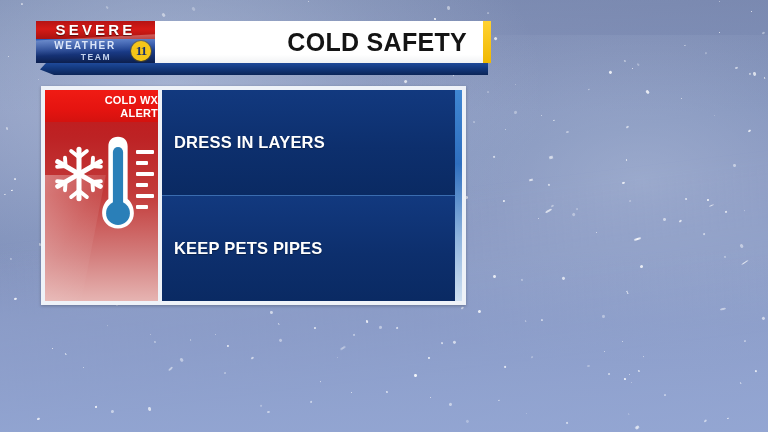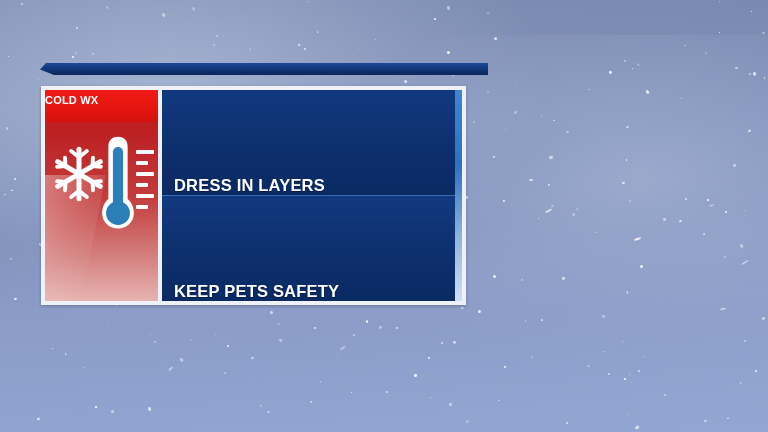--- a/index.html
+++ b/index.html
@@ -243,21 +243,21 @@
   }
   .alert-head {
     position: relative;
     z-index: 3;
     height: 32px;
     background: linear-gradient(180deg, #f01b14 0%, #e51410 60%, #d4120f 100%);
     color: #ffffff;
     font-size: 11px;
     font-weight: bold;
     line-height: 13px;
-    text-align: left;
+    text-align: right;
     padding-top: 4px;
     box-sizing: border-box;
     letter-spacing: 0.2px;
   }
   .alert-wedge {
     position: absolute;
     left: -28px;
     bottom: -6px;
     width: 76px;
     height: 132px;
@@ -318,21 +318,21 @@
     top: 0;
     bottom: 0;
     width: 7px;
     background: linear-gradient(180deg, #3f86d2 0%, #2f6fbf 35%, #8fb4dd 70%, #cfe0f1 100%);
     z-index: 4;
   }
   .row {
     position: relative;
     flex: 1;
     display: flex;
-    align-items: flex-end;
+    align-items: center;
     background: linear-gradient(180deg, #12397f 0%, #0d2f6d 55%, #0a2a63 100%);
     border-bottom: 1.5px solid #3a6cb0;
     box-sizing: border-box;
   }
   .row:last-child { border-bottom: none; }
   .row-label {
     color: #ffffff;
     font-size: 16.5px;
     font-weight: bold;
     letter-spacing: 0.2px;
@@ -579,27 +579,47 @@
       <div class="flake" style="left: 266.8px; top: 232.1px; width: 4.9px; height: 1.9px; opacity: 0.76; transform: rotate(-27deg);"></div>
       <div class="flake" style="left: 341.6px; top: 266px; width: 2.5px; height: 2.8px; opacity: 0.34; transform: rotate(-16deg);"></div>
       <div class="flake" style="left: 224.4px; top: 371.5px; width: 2px; height: 1.9px; opacity: 0.39; transform: rotate(-38deg);"></div>
       <div class="flake" style="left: 747.6px; top: 130.4px; width: 2.5px; height: 1.9px; opacity: 0.78; transform: rotate(-36deg);"></div>
       <div class="flake" style="left: 266px; top: 183.4px; width: 2.6px; height: 2.5px; opacity: 0.79; transform: rotate(-31deg);"></div>
       <div class="flake" style="left: 431px; top: 120.8px; width: 2.8px; height: 2.4px; opacity: 0.84; transform: rotate(-20deg);"></div>
     </div>
 
   <div class="under-bar"></div>
 
+  <div class="header">
+
+    <div class="logo-box">
+      <div class="logo-red"></div>
+      <div class="logo-blue"></div>
+      <div class="logo-shine"></div>
+      <div class="logo-severe">SEVERE</div>
+      <div class="logo-weather">WEATHER</div>
+      <div class="logo-team">TEAM</div>
+      <div class="logo-mark">
+        <div class="eleven">11</div>
+      </div>
+    </div>
+
+    <div class="title-bar">
+      <div class="title-text">COLD SAFETY</div>
+    </div>
+    <div class="title-accent"></div>
+  </div>
 
   <div class="card">
     <div class="card-inner">
 
       <div class="alert-panel">
         <div class="alert-head">
           <div>COLD WX</div>
+          <div>ALERT</div>
         </div>
         <div class="alert-wedge"></div>
 
         <div class="icon-stage">
 
           <svg class="snowflake-ico" viewBox="0 0 100 100">
             <g stroke="#ffffff" stroke-width="9" stroke-linecap="round" fill="none">
               <line x1="50" y1="6" x2="50" y2="94"></line>
               <line x1="12" y1="28" x2="88" y2="72"></line>
               <line x1="12" y1="72" x2="88" y2="28"></line>
@@ -638,21 +658,21 @@
         </div>
       </div>
 
       <div class="list">
         <div class="list-edge"></div>
 
         <div class="row">
           <span class="row-label">DRESS IN LAYERS</span>
         </div>
         <div class="row">
-          <span class="row-label">KEEP PETS SAFETY</span>
+          <span class="row-label">KEEP PETS PIPES</span>
         </div>
 
       </div>
 
     </div>
   </div>
 
 </div>
 
 </body></html>

